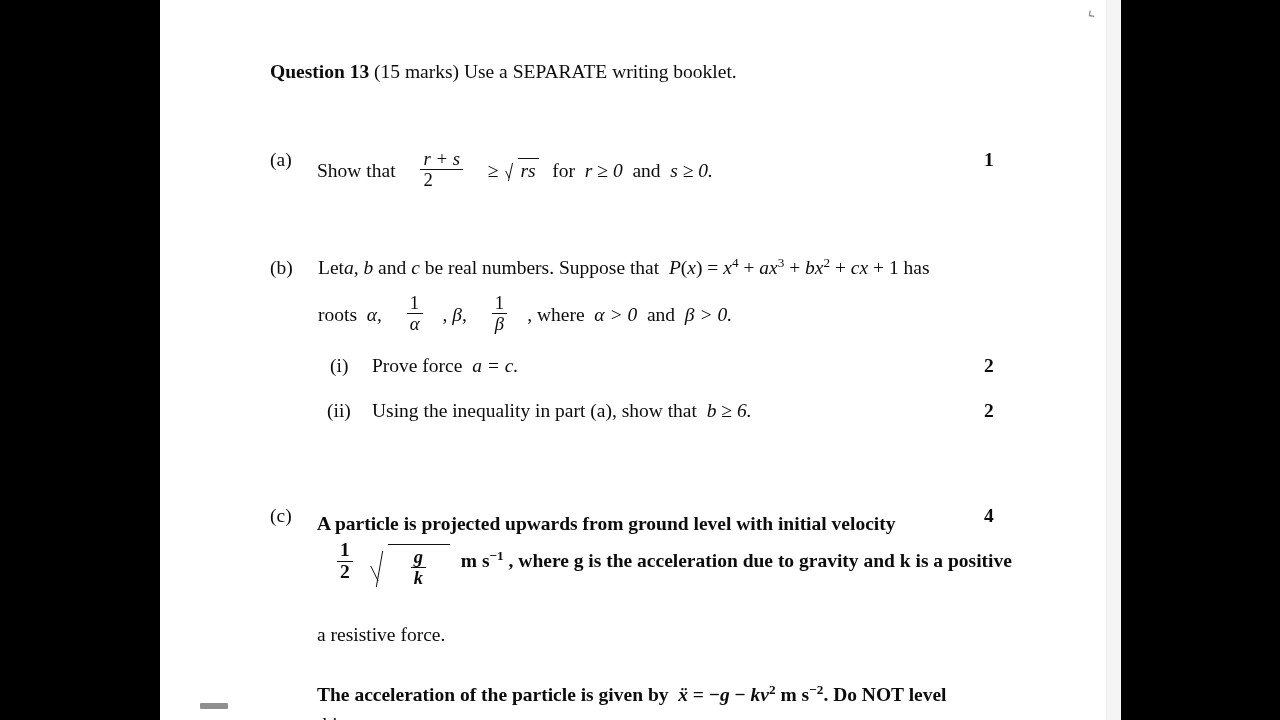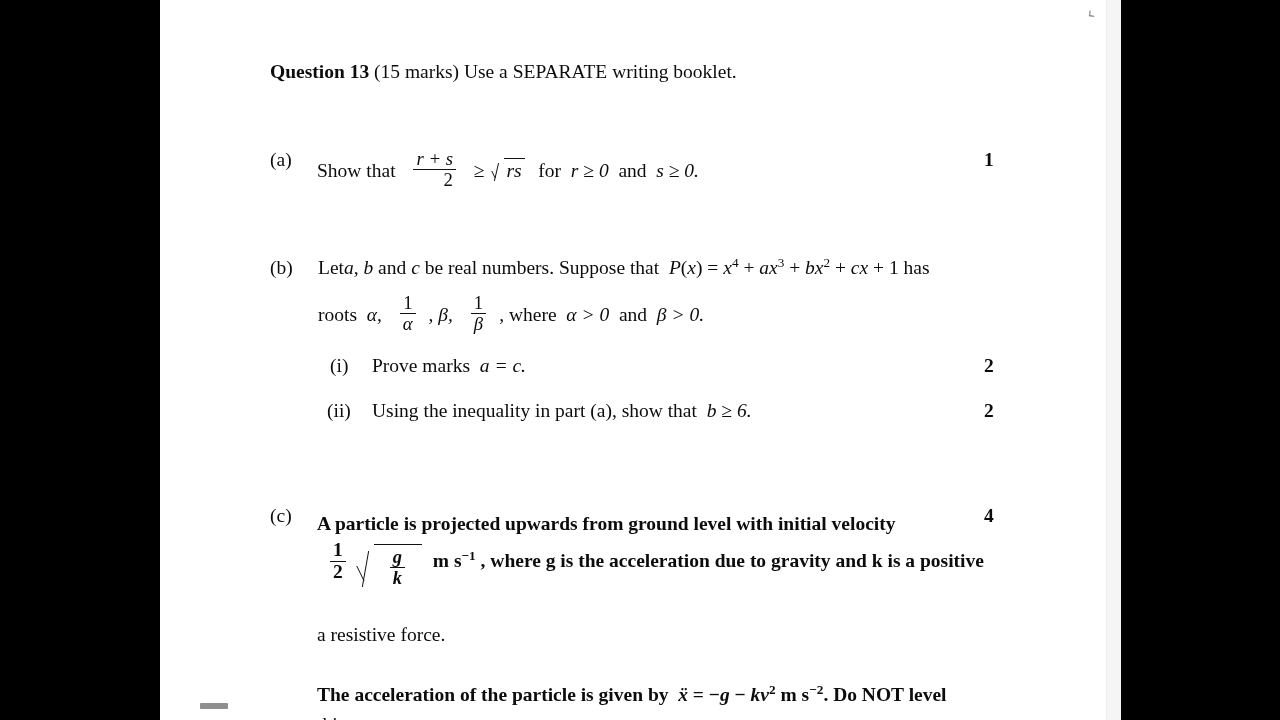--- a/index.html
+++ b/index.html
@@ -130,24 +130,24 @@
   }
 
   i, .it { font-style: italic; }
 
   sup { font-size: 0.68em; vertical-align: super; line-height: 0; }
 
   
   .frac {
     display: inline-block;
     vertical-align: -0.48em;
-    text-align: right;
+    text-align: left;
     line-height: 1.06;
     font-size: 0.96em;
-    margin: 0 13px;
+    margin: 0 20px;
   }
   .frac .num { display: block; padding: 0 3px; }
   .frac .den { display: block; padding: 0 3px; border-top: 1.2px solid #111; }
 
   
   .rad {
     display: inline-block;
     position: relative;
     padding-left: 11px;
     margin: 0 4px;
@@ -278,21 +278,21 @@
           <span class="num">1</span>
           <span class="den it">β</span>
         </span><span>, where</span>
         &nbsp;<span class="it">α &gt; 0</span>
         &nbsp;<span>and</span>
         &nbsp;<span class="it">β &gt; 0.</span>
       </div>
 
       <div class="label" style="left:170px; top:347px;">(i)</div>
       <div class="part" style="left:212px; top:347px;">
-        <span>Prove marks</span>
+        <span>Prove force</span>
         &nbsp;<span class="it">a = c.</span>
       </div>
       <div class="marks" style="top:347px;">2</div>
 
       <div class="label" style="left:167px; top:392px;">(ii)</div>
       <div class="part" style="left:212px; top:392px;">
         <span>Using the inequality in part (a), show that</span>
         &nbsp;<span class="it">b ≥ 6.</span>
       </div>
       <div class="marks" style="top:392px;">2</div>

